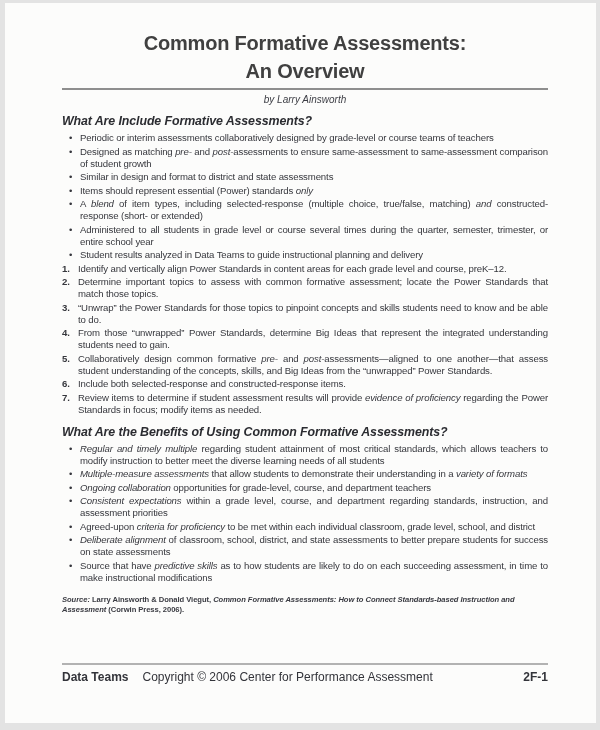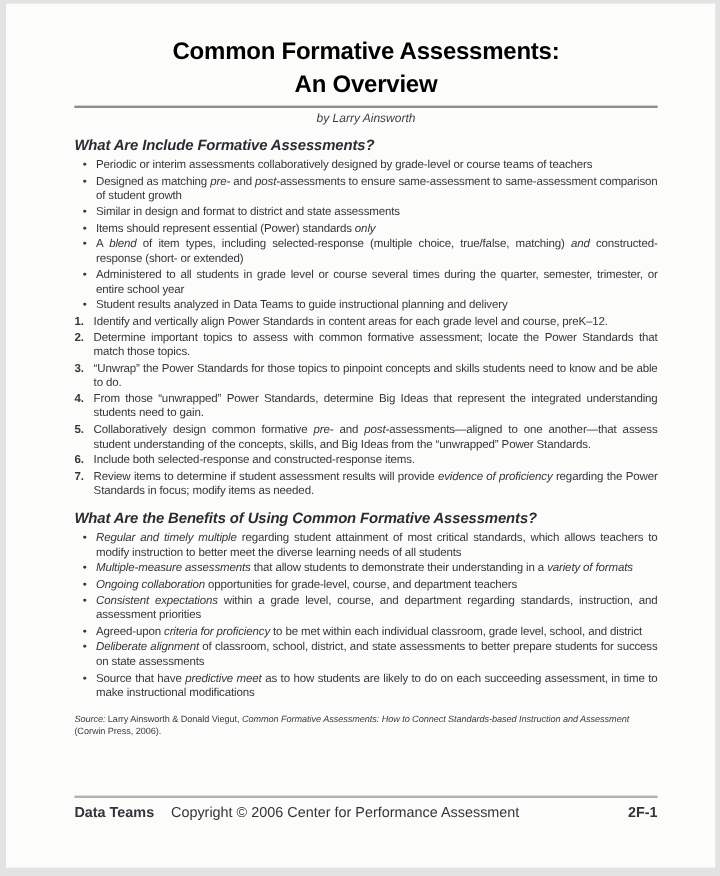--- a/index.html
+++ b/index.html
@@ -12,21 +12,21 @@
   .page {
     position:absolute; left:5px; top:3px; right:4px; bottom:7px;
     background:#fcfcfb; overflow:hidden;
   }
   .content {
     position:absolute; left:57px; right:48px; top:0;
     color:#36373d;
   }
   .title {
     margin:27px 0 0 0; text-align:center;
-    font-size:20px; line-height:1.38; font-weight:bold; color:#000000;
+    font-size:20px; line-height:1.38; font-weight:bold; color:#404040;
     letter-spacing:-0.2px;
   }
   .title-rule {
     margin-top:3px; border-top:2px solid #8e8e8e; height:0;
   }
   .byline {
     margin-top:4px; margin-bottom:8px; text-align:center;
     font-style:italic; font-size:10px; color:#3c3d44;
   }
   .sec-heading {
@@ -40,21 +40,21 @@
     font-size:9.6px; line-height:12px; letter-spacing:-0.12px;
   }
   .li-text { flex:1; text-align:justify; }
   .marker { flex:none; }
   .list.numbered .marker { width:16px; font-weight:bold; }
   .list.bullet .li { padding-left:7px; }
   .list.bullet .marker { width:11px; }
   .it { font-style:italic; }
   .source {
     margin:11px 0 0 0;
-    font-size:7.6px; font-weight:normal; line-height:1.35; color:#3a3b42;
+    font-size:7.6px; font-weight:bold; line-height:1.35; color:#3a3b42;
     letter-spacing:-0.05px;
   }
   .footer {
     position:absolute; left:57px; right:48px; top:660px;
     border-top:2px solid #b2b2b2; padding-top:5px;
     display:flex; align-items:baseline;
     font-size:12px; color:#33343a;
   }
   .footer .brand { font-weight:bold; }
   .footer .copy { margin-left:14px; }
@@ -163,21 +163,21 @@
             <div class="li">
               <span class="marker">•</span>
               <span class="li-text"><span>Agreed-upon </span><span class="it">criteria for proficiency</span><span> to be met within each individual classroom, grade level, school, and district</span></span>
             </div>
             <div class="li">
               <span class="marker">•</span>
               <span class="li-text"><span class="it">Deliberate alignment</span><span> of classroom, school, district, and state assessments to better prepare students for success on state assessments</span></span>
             </div>
             <div class="li">
               <span class="marker">•</span>
-              <span class="li-text"><span>Source that have </span><span class="it">predictive meet</span><span> as to how students are likely to do on each succeeding assessment, in time to make instructional modifications</span></span>
+              <span class="li-text"><span>Source that have </span><span class="it">predictive skills</span><span> as to how students are likely to do on each succeeding assessment, in time to make instructional modifications</span></span>
             </div>
           </div>
         </section>
       </div>
 
     <p class="source"><span class="it">Source:</span><span> Larry Ainsworth &amp; Donald Viegut, </span><span class="it">Common Formative Assessments: How to Connect Standards-based Instruction and Assessment</span><span> (Corwin Press, 2006).</span></p>
   </div>
 
   <div class="footer">
     <span class="brand">Data Teams</span>

